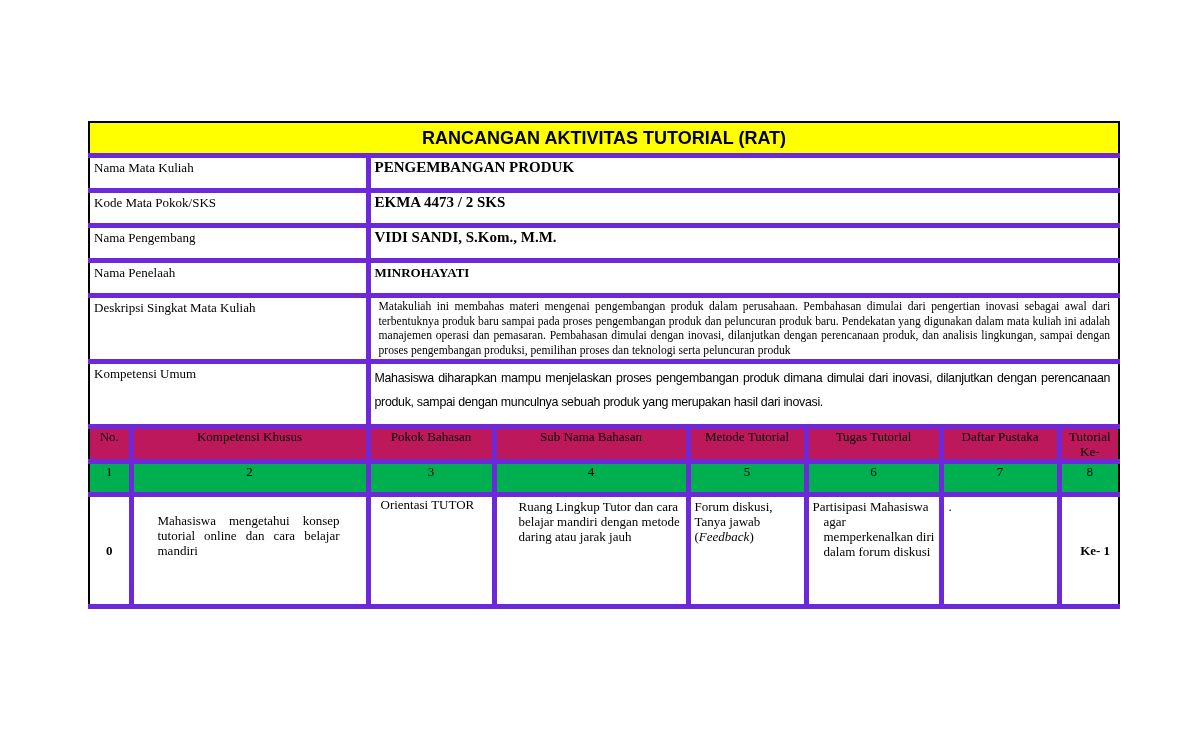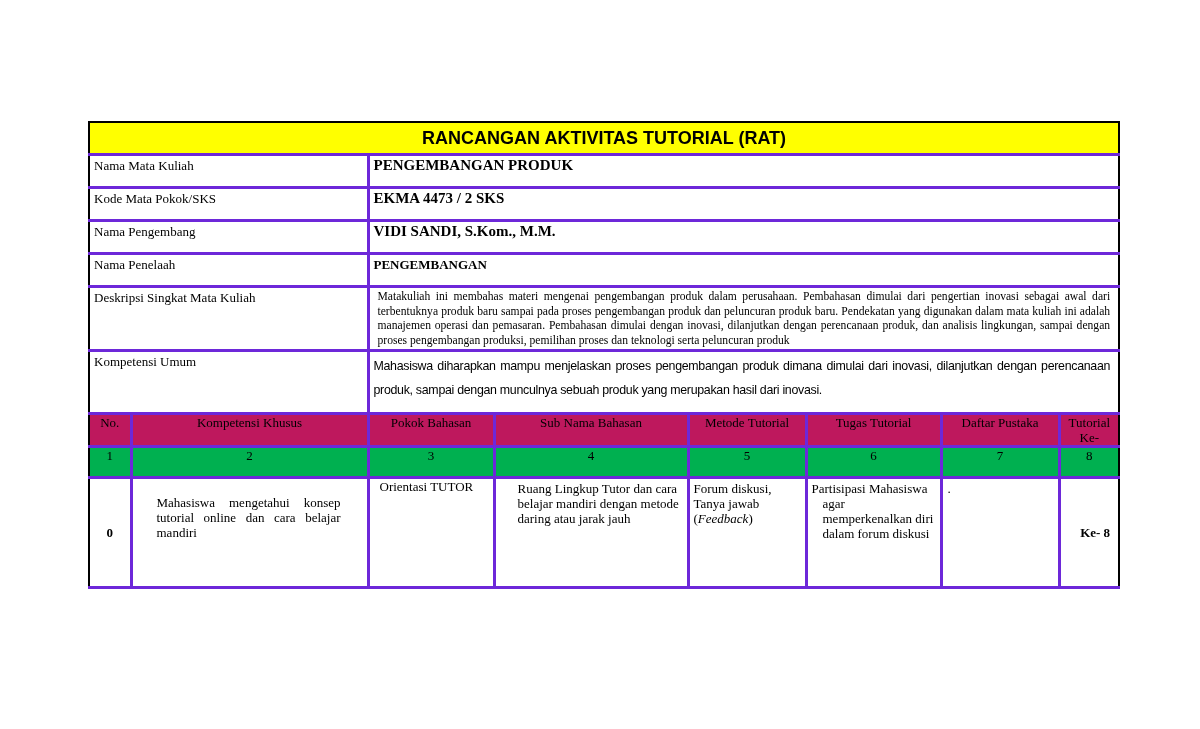--- a/index.html
+++ b/index.html
@@ -8,21 +8,21 @@
     font-family: "Liberation Serif", serif; color: #000;
     overflow: hidden;
   }
   .page { position: absolute; left: 0; top: 0; width: 1200px; height: 729px; }
   table.rat {
     position: absolute; left: 88px; top: 121px;
     border-collapse: collapse; table-layout: fixed;
     width: 1030px;
   }
   table.rat td {
-    border: 3px solid #6d28d9; padding: 0; vertical-align: top;
+    border: 5px solid #6d28d9; padding: 0; vertical-align: top;
     font-size: 13px; line-height: 15px;
   }
   .title-cell {
     background: #ffff00; height: 30px; text-align: center; vertical-align: middle !important;
     font-family: "Liberation Sans", sans-serif; font-weight: bold; font-size: 18px !important;
     border: 2px solid #000 !important;
   }
   .lbl { padding: 2px 0 0 4px !important; font-size: 13px; height: 28px; }
   .val-bold { padding: 2px 0 0 4px !important; font-weight: bold; font-size: 15px !important; height: 28px; }
   .val-bold-sm { padding: 2px 0 0 4px !important; font-weight: bold; font-size: 13px !important; height: 28px; }
@@ -85,21 +85,21 @@
   <tr>
     <td colspan="2" class="lbl bold-outer-left">Kode Mata Pokok/SKS</td>
     <td colspan="6" class="val-bold bold-outer-right">EKMA 4473 / 2 SKS</td>
   </tr>
   <tr>
     <td colspan="2" class="lbl bold-outer-left">Nama Pengembang</td>
     <td colspan="6" class="val-bold bold-outer-right">VIDI SANDI, S.Kom., M.M.</td>
   </tr>
   <tr>
     <td colspan="2" class="lbl bold-outer-left">Nama Penelaah</td>
-    <td colspan="6" class="val-bold-sm bold-outer-right">PENGEMBANGAN</td>
+    <td colspan="6" class="val-bold-sm bold-outer-right">MINROHAYATI</td>
   </tr>
   <tr>
     <td colspan="2" class="lbl bold-outer-left">Deskripsi Singkat Mata Kuliah</td>
     <td colspan="6" class="desc bold-outer-right">Matakuliah ini membahas materi mengenai pengembangan produk dalam perusahaan. Pembahasan dimulai dari pengertian inovasi sebagai awal dari terbentuknya produk baru sampai pada proses pengembangan produk dan peluncuran produk baru. Pendekatan yang digunakan dalam mata kuliah ini adalah manajemen operasi dan pemasaran. Pembahasan dimulai dengan inovasi, dilanjutkan dengan perencanaan produk, dan analisis lingkungan, sampai dengan proses pengembangan produksi, pemilihan proses dan teknologi serta peluncuran produk</td>
   </tr>
   <tr>
     <td colspan="2" class="lbl bold-outer-left" style="height:58px">Kompetensi Umum</td>
     <td colspan="6" class="komp bold-outer-right">Mahasiswa diharapkan mampu menjelaskan proses pengembangan produk dimana dimulai dari  inovasi, dilanjutkan dengan perencanaan produk, sampai dengan munculnya sebuah produk yang merupakan hasil dari inovasi.</td>
   </tr>
   <tr class="head-yellow">
@@ -132,17 +132,17 @@
       <span>Tanya jawab</span><br>
       <span>(</span><em>Feedback</em><span>)</span>
     </td>
     <td class="c-tt">
       <span>Partisipasi Mahasiswa</span>
       <span class="indent">agar</span>
       <span class="indent">memperkenalkan diri</span>
       <span class="indent">dalam forum diskusi</span>
     </td>
     <td class="c-dp">.</td>
-    <td class="c-tk bold-outer-right">Ke- 8</td>
+    <td class="c-tk bold-outer-right">Ke- 1</td>
   </tr>
 </tbody>
     </table>
 </div>
 
 </body></html>

